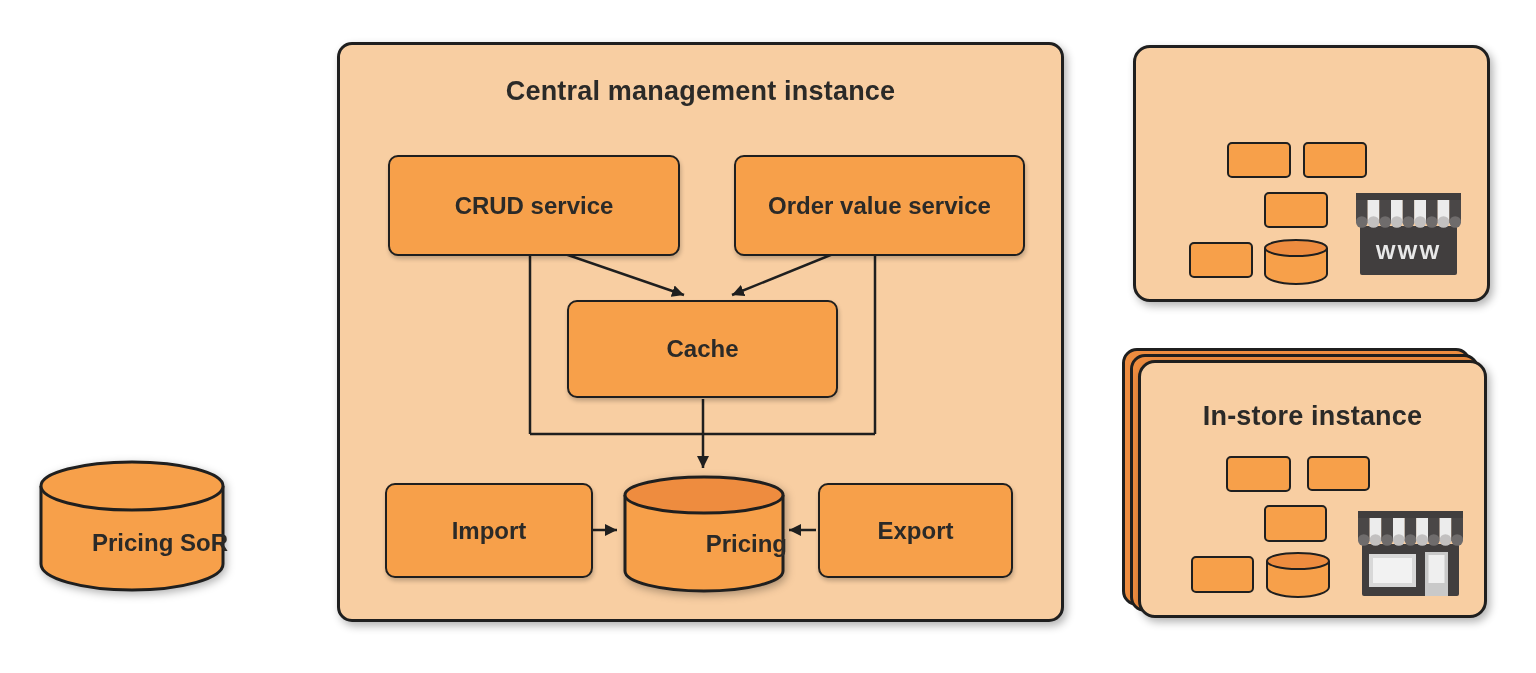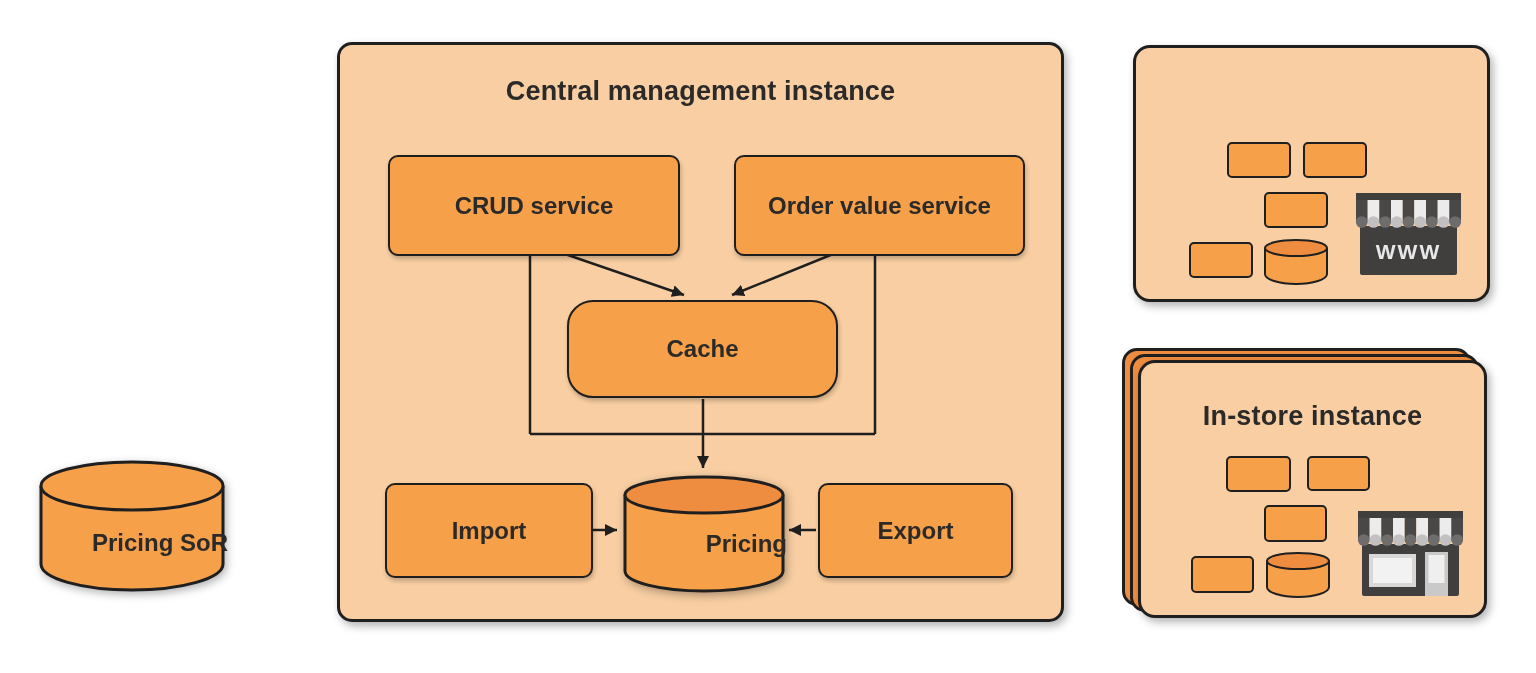--- a/index.html
+++ b/index.html
@@ -83,21 +83,21 @@
     <line x1="589" y1="530" x2="617" y2="530" marker-end="url(#arrow)"></line>
     <line x1="816" y1="530" x2="789" y2="530" marker-end="url(#arrow)"></line>
   </svg>
 
   <div class="obox" style="left:388px;top:155px;width:292px;height:101px;text-align:right;">
     <span>CRUD service</span>
   </div>
   <div class="obox" style="left:722px;top:155px;width:291px;height:101px;margin-left:12px;">
     <span>Order value service</span>
   </div>
-  <div class="obox" style="left:567px;top:300px;width:271px;height:98px;border-radius:26px;">
+  <div class="obox" style="left:567px;top:300px;width:271px;height:98px;">
     <span>Cache</span>
   </div>
   <div class="obox" style="left:385px;top:483px;width:208px;height:95px;">
     <span>Import</span>
   </div>
   <div class="obox" style="left:818px;top:483px;width:195px;height:95px;">
     <span>Export</span>
   </div>
 
   <svg class="shape abs" style="left:621px;top:473px;" width="166" height="126" viewBox="0 0 166 126">

